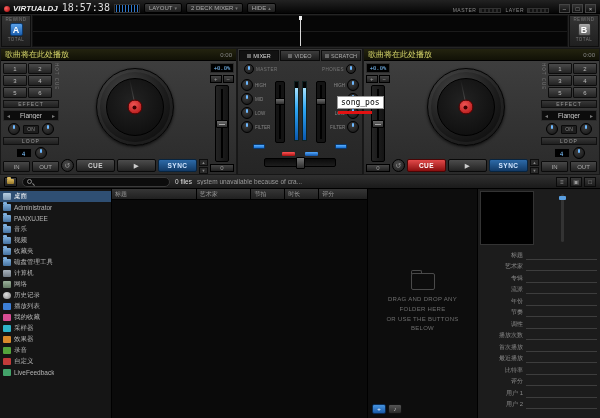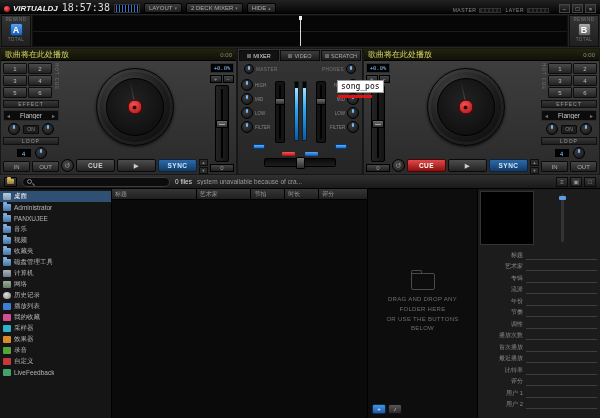--- a/index.html
+++ b/index.html
@@ -209,21 +209,21 @@
   .info-top{display:flex}
   .art{width:52px;height:52px;background:#000;border:1px solid #000;outline:1px solid #333}
   .side-slider{width:3px;height:48px;background:#333;border-radius:2px;position:relative;margin-left:28px;margin-top:2px}
   .side-slider::after{content:"";position:absolute;left:-2px;top:2px;width:7px;height:4px;background:#5a9fe0;border-radius:1px}
   .fields{margin-top:4px;display:flex;flex-direction:column}
   .frow{height:11.5px;display:flex;align-items:flex-end;gap:3px}
   .flabel{width:42px;text-align:right;color:#8a8a8a;font-size:6px;white-space:nowrap;overflow:hidden}
   .fline{flex:1;border-bottom:1px solid #3d3d3d;height:8px}
 
   
-  .anno{position:absolute;left:337px;top:80px;z-index:50}
+  .anno{position:absolute;left:337px;top:96px;z-index:50}
   .anno-box{background:#fff;color:#000;font-size:8px;font-family:"DejaVu Sans Mono",monospace;padding:1px 3px;
             border:1px solid #999;display:inline-block}
   .anno-line{position:absolute;left:1px;top:15px;width:34px;height:3px;background:#e21212}
 </style>
 </head>
 <body>
 
 <div class="app">
 
   <div class="topbar">

